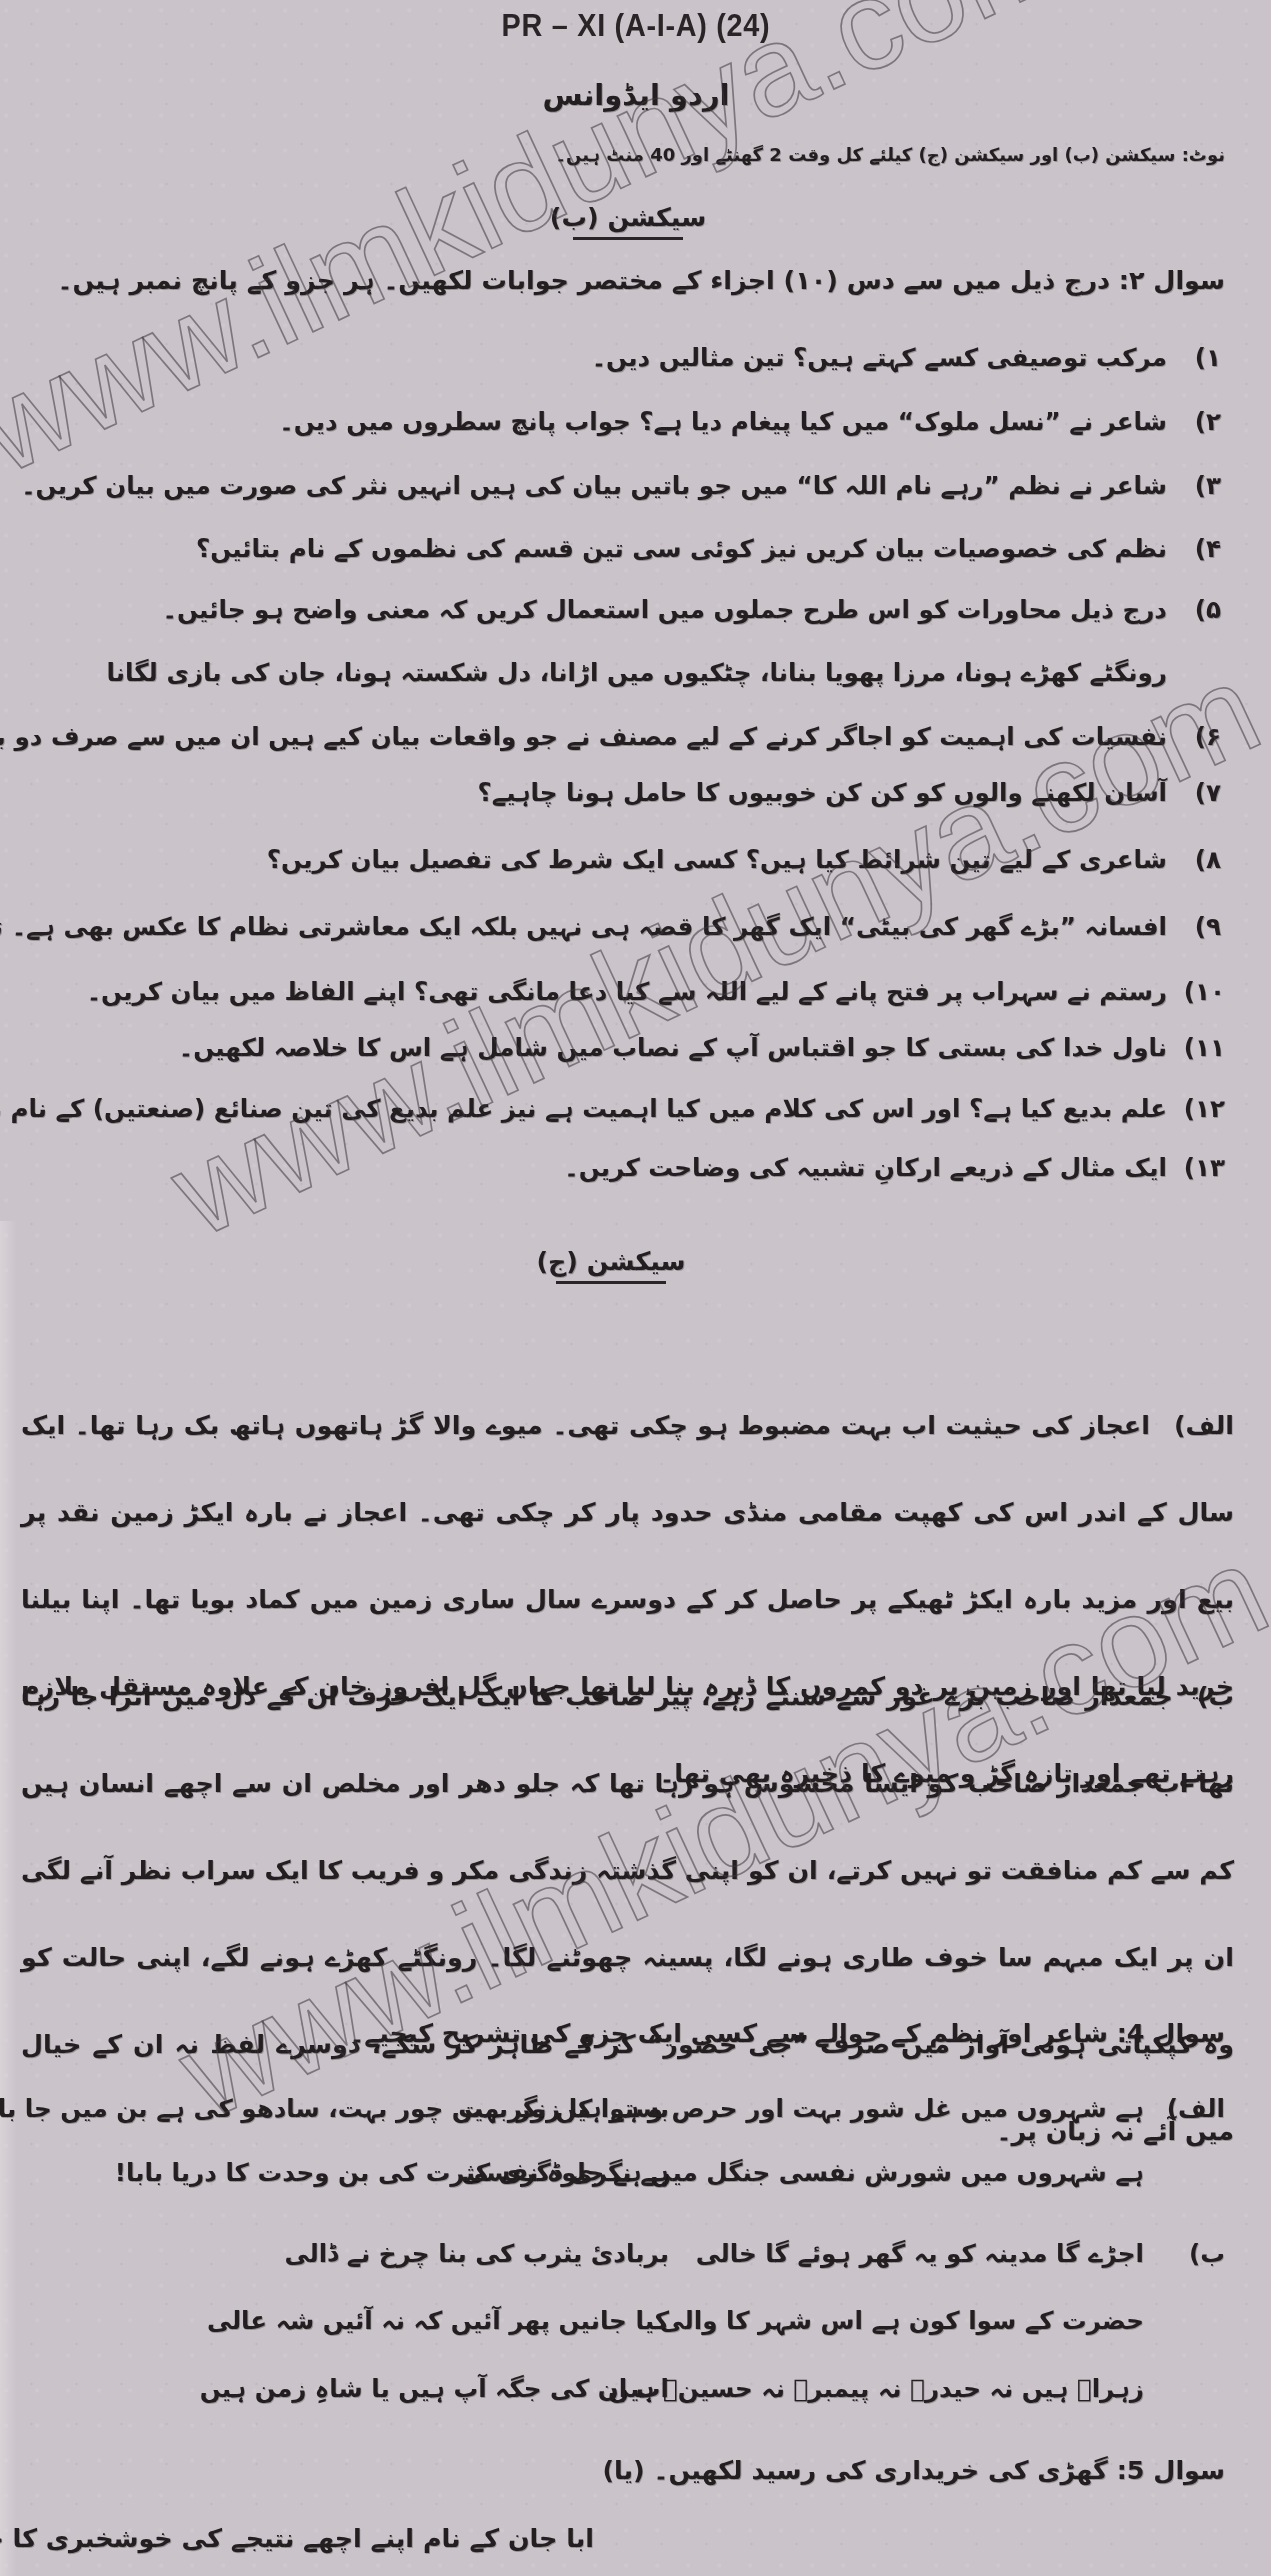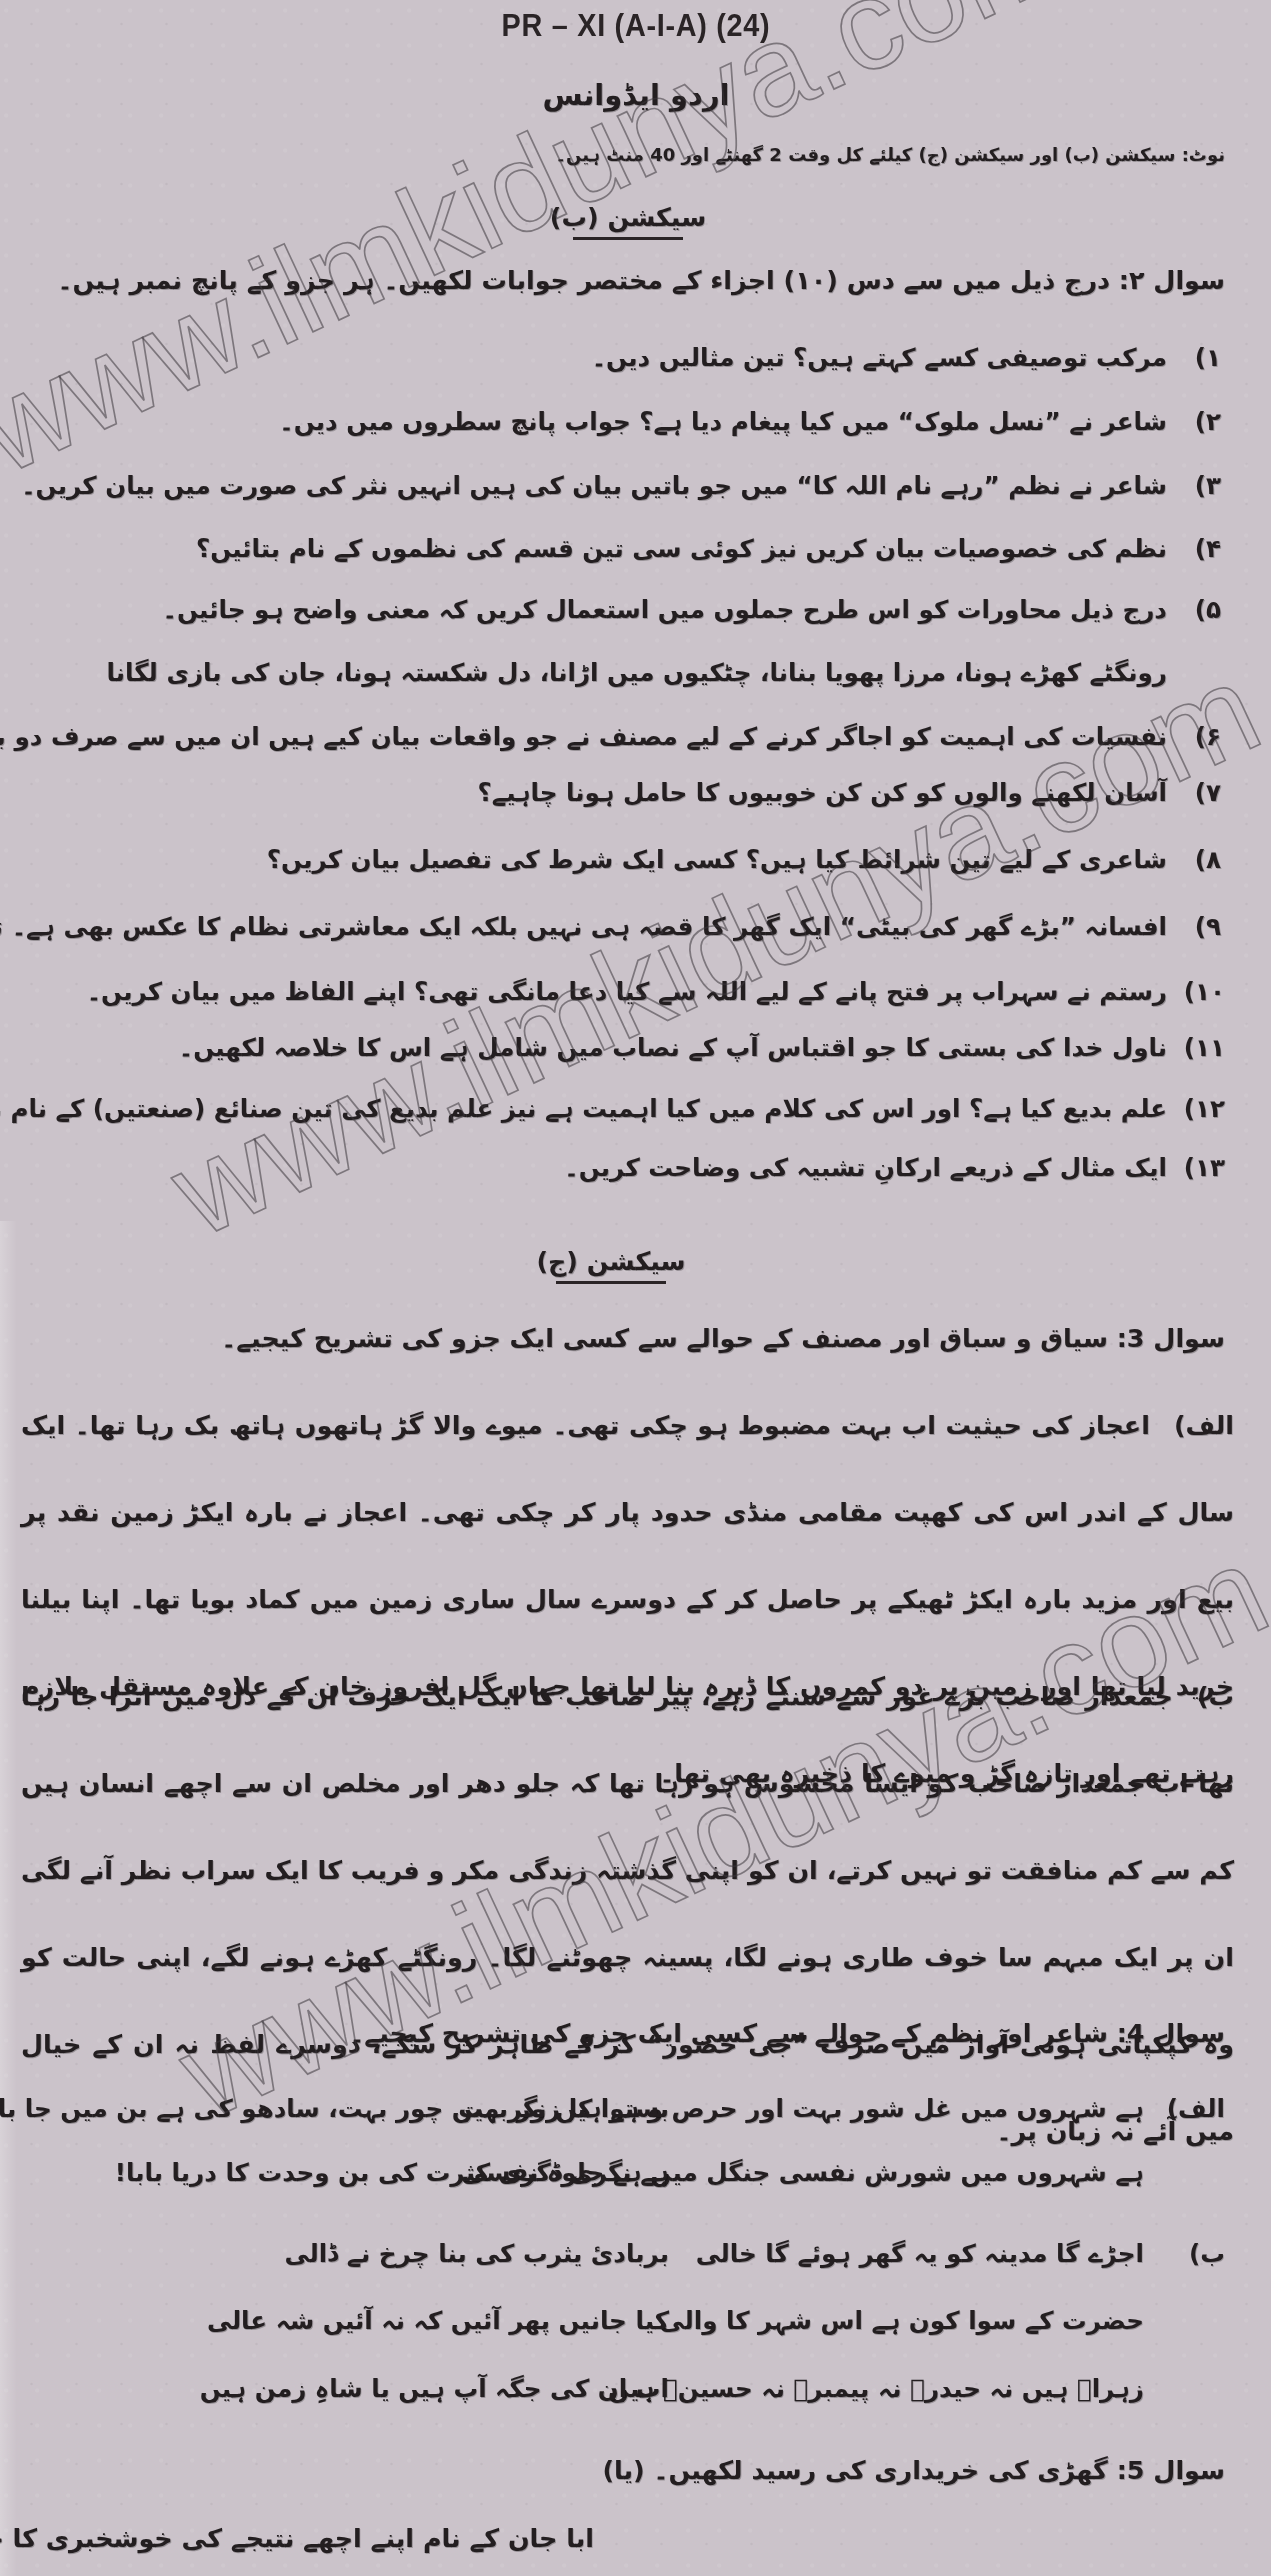--- a/index.html
+++ b/index.html
@@ -138,21 +138,20 @@
   <div class="abs urdu item" style="top:1153px;">
     <span class="num">۱۳)</span>
     <span class="txt">ایک مثال کے ذریعے ارکانِ تشبیہ کی وضاحت کریں۔</span>
   </div>
 
   <div class="abs urdu sec-head" style="left:526px;width:170px;top:1246px;">
     <span>سیکشن (ج)</span>
     <span class="uline"></span>
   </div>
 
-  <div class="abs urdu q-head" style="top:1323px;">سوال 3: سیاق و سباق اور مصنف کے حوالے سے کسی ایک جزو کی تشریح کیجیے۔</div>
 
   <div class="abs urdu para" style="top:1382px;">
     <span class="lbl">الف)</span><span>اعجاز کی حیثیت اب بہت مضبوط ہو چکی تھی۔ میوے والا گڑ ہاتھوں ہاتھ بک رہا تھا۔ ایک سال کے اندر اس کی کھپت مقامی منڈی حدود پار کر چکی تھی۔ اعجاز نے بارہ ایکڑ زمین نقد پر بیع اور مزید بارہ ایکڑ ٹھیکے پر حاصل کر کے دوسرے سال ساری زمین میں کماد بویا تھا۔ اپنا بیلنا خرید لیا تھا اور زمین پر دو کمروں کا ڈیرہ بنا لیا تھا جہاں گل افروز خان کے علاوہ مستقل ملازم رہتے تھے اور تازہ گڑ و میوے کا ذخیرہ بھی تھا۔</span>
   </div>
 
   <div class="abs urdu para" style="top:1653px;">
     <span class="lbl">ب)</span><span>جمعدار صاحب بڑے غور سے سنتے رہے، پیر صاحب کا ایک ایک حرف ان کے دل میں اترا جا رہا تھا اب جمعدار صاحب کو ایسا محسوس ہو رہا تھا کہ جلو دھر اور مخلص ان سے اچھے انسان ہیں کم سے کم منافقت تو نہیں کرتے، ان کو اپنی گذشتہ زندگی مکر و فریب کا ایک سراب نظر آنے لگی ان پر ایک مبہم سا خوف طاری ہونے لگا، پسینہ چھوٹنے لگا۔ رونگٹے کھڑے ہونے لگے، اپنی حالت کو وہ کپکپاتی ہوئی آواز میں صرف ”جی حضور“ کر کے ظاہر کر سکے، دوسرے لفظ نہ ان کے خیال میں آئے نہ زبان پر۔</span>
   </div>
 
   <div class="abs urdu q-head" style="top:2018px;">سوال 4: شاعر اور نظم کے حوالے سے کسی ایک جزو کی تشریح کیجیے۔</div>

